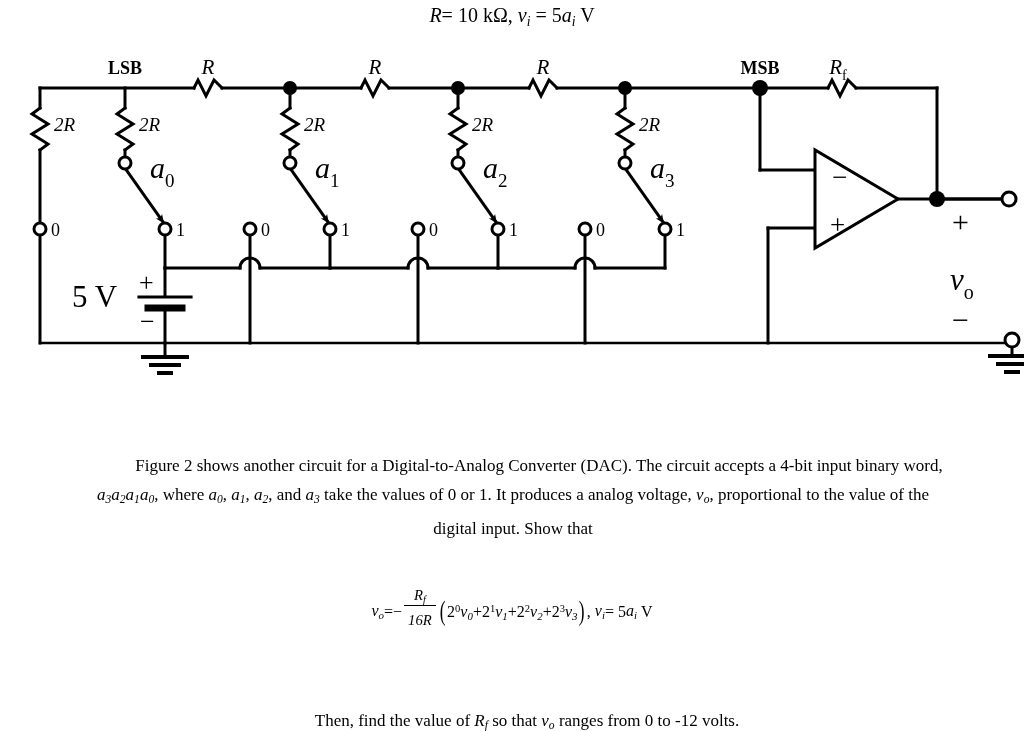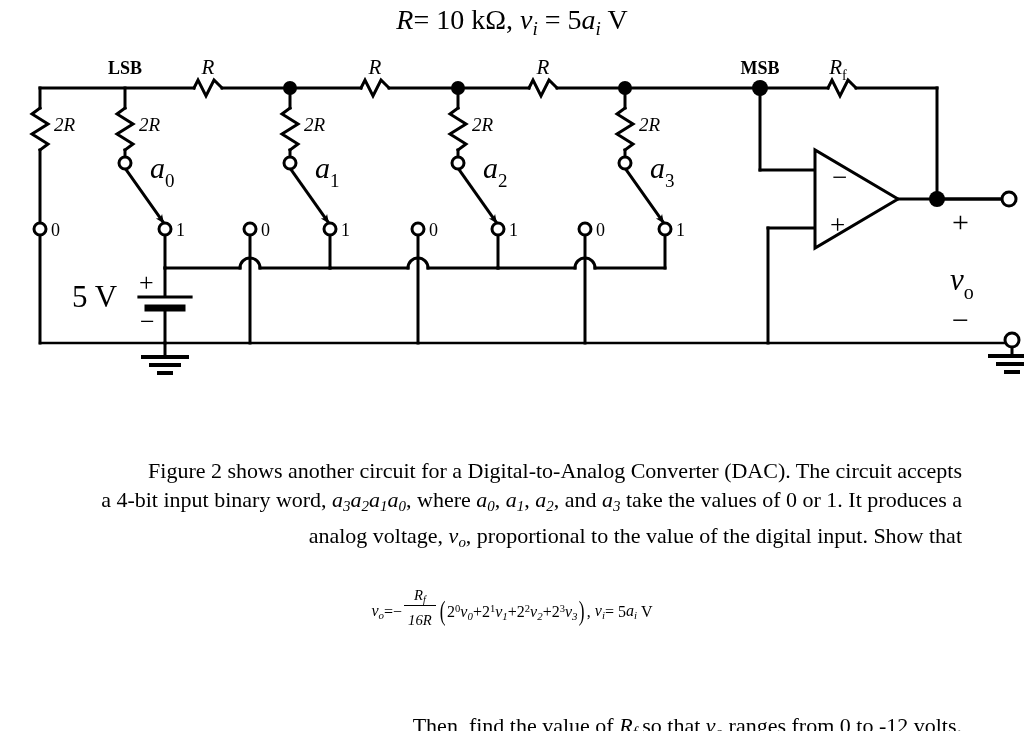--- a/index.html
+++ b/index.html
@@ -3,24 +3,24 @@
 <meta charset="utf-8">
 <style>
   html,body{margin:0;padding:0;background:#ffffff;}
   body{width:1024px;height:731px;position:relative;overflow:hidden;
        font-family:"Liberation Serif",serif;color:#000;}
 
   #figure{position:absolute;left:0;top:0;width:888px;height:400px;}
   #figure svg{display:block;}
 
   .eqtitle{position:absolute;left:0;top:4px;width:1024px;text-align:center;
-           font-size:28px;font-family:"Liberation Serif",serif;}
-
-  .prose{position:absolute;left:96px;width:866px;font-size:22px;line-height:29px;
-         text-align:right;}
+           font-size:20px;font-family:"Liberation Serif",serif;}
+
+  .prose{position:absolute;left:80px;width:866px;font-size:17px;line-height:29px;
+         text-align:center;}
   #para1{top:434px;text-indent:52px;}
   #eqline{position:absolute;left:0;top:588px;width:1024px;text-align:center;font-size:16px;}
   #para2{top:689px;text-indent:28px;}
 
   i,.it{font-style:italic;font-family:"Liberation Serif",serif;}
   .sub{font-size:0.68em;vertical-align:-0.30em;}
   .sup{font-size:0.66em;vertical-align:0.50em;}
   .nosel{user-select:none;}
 
   

